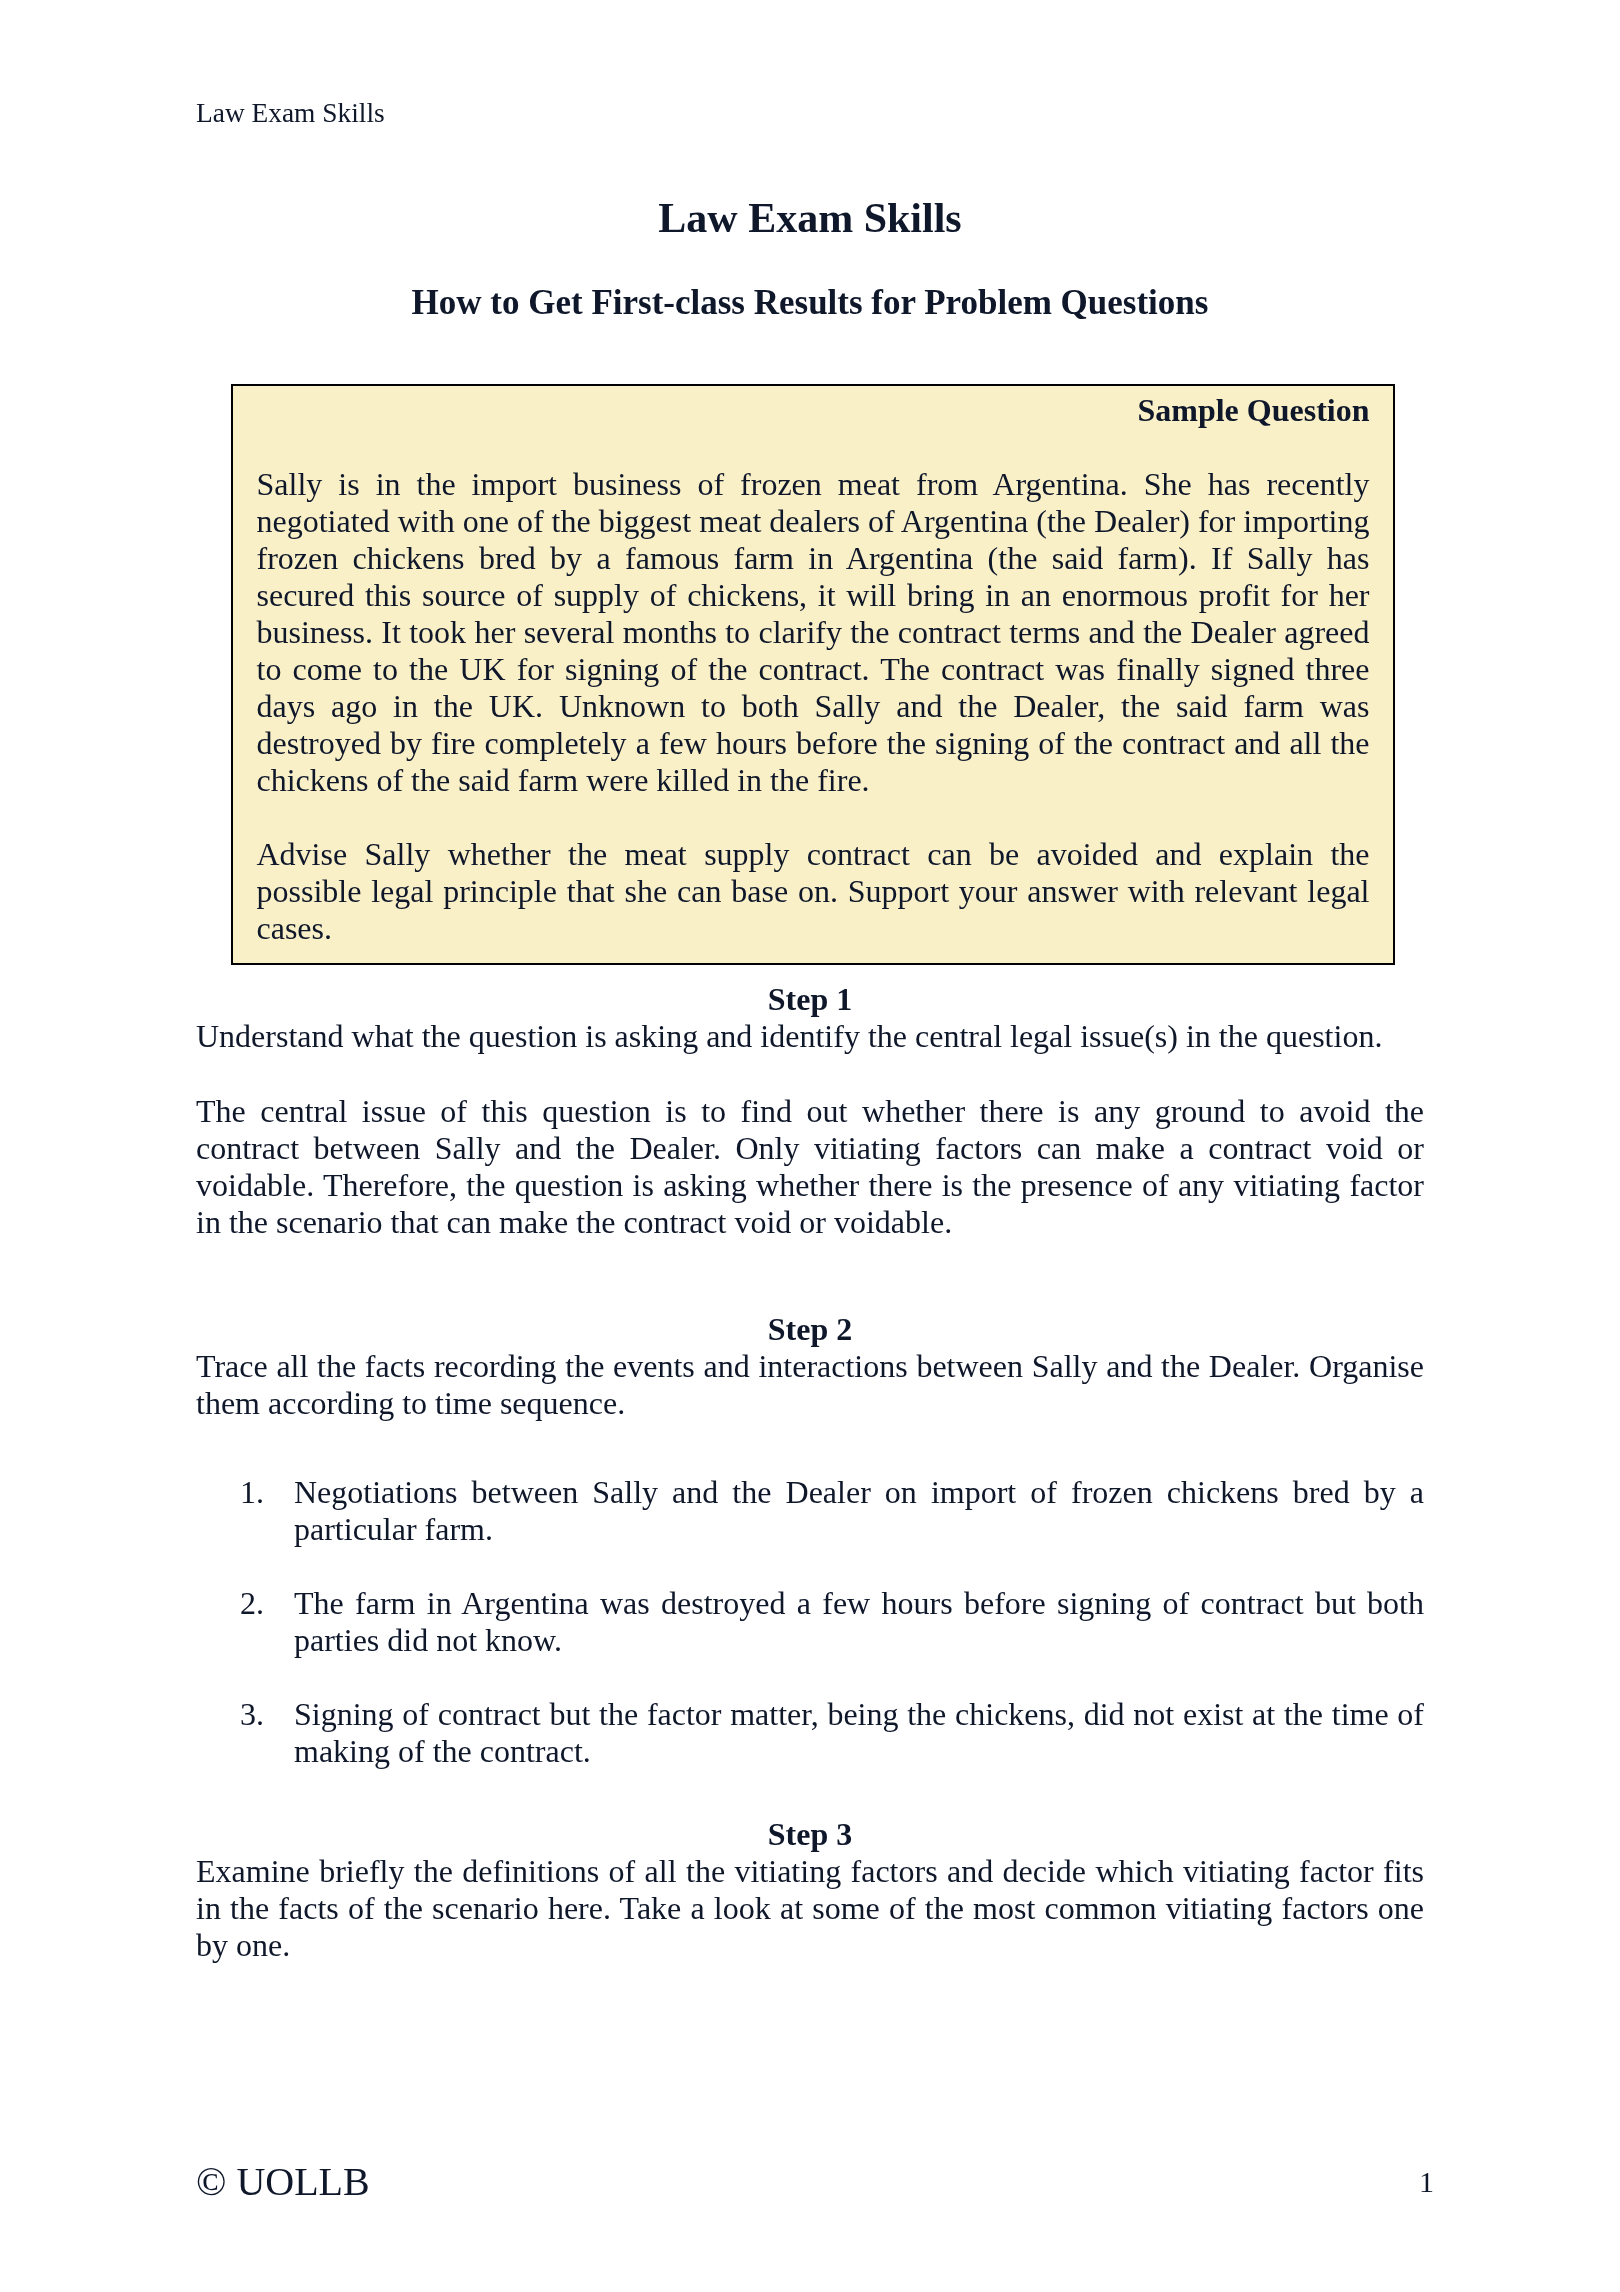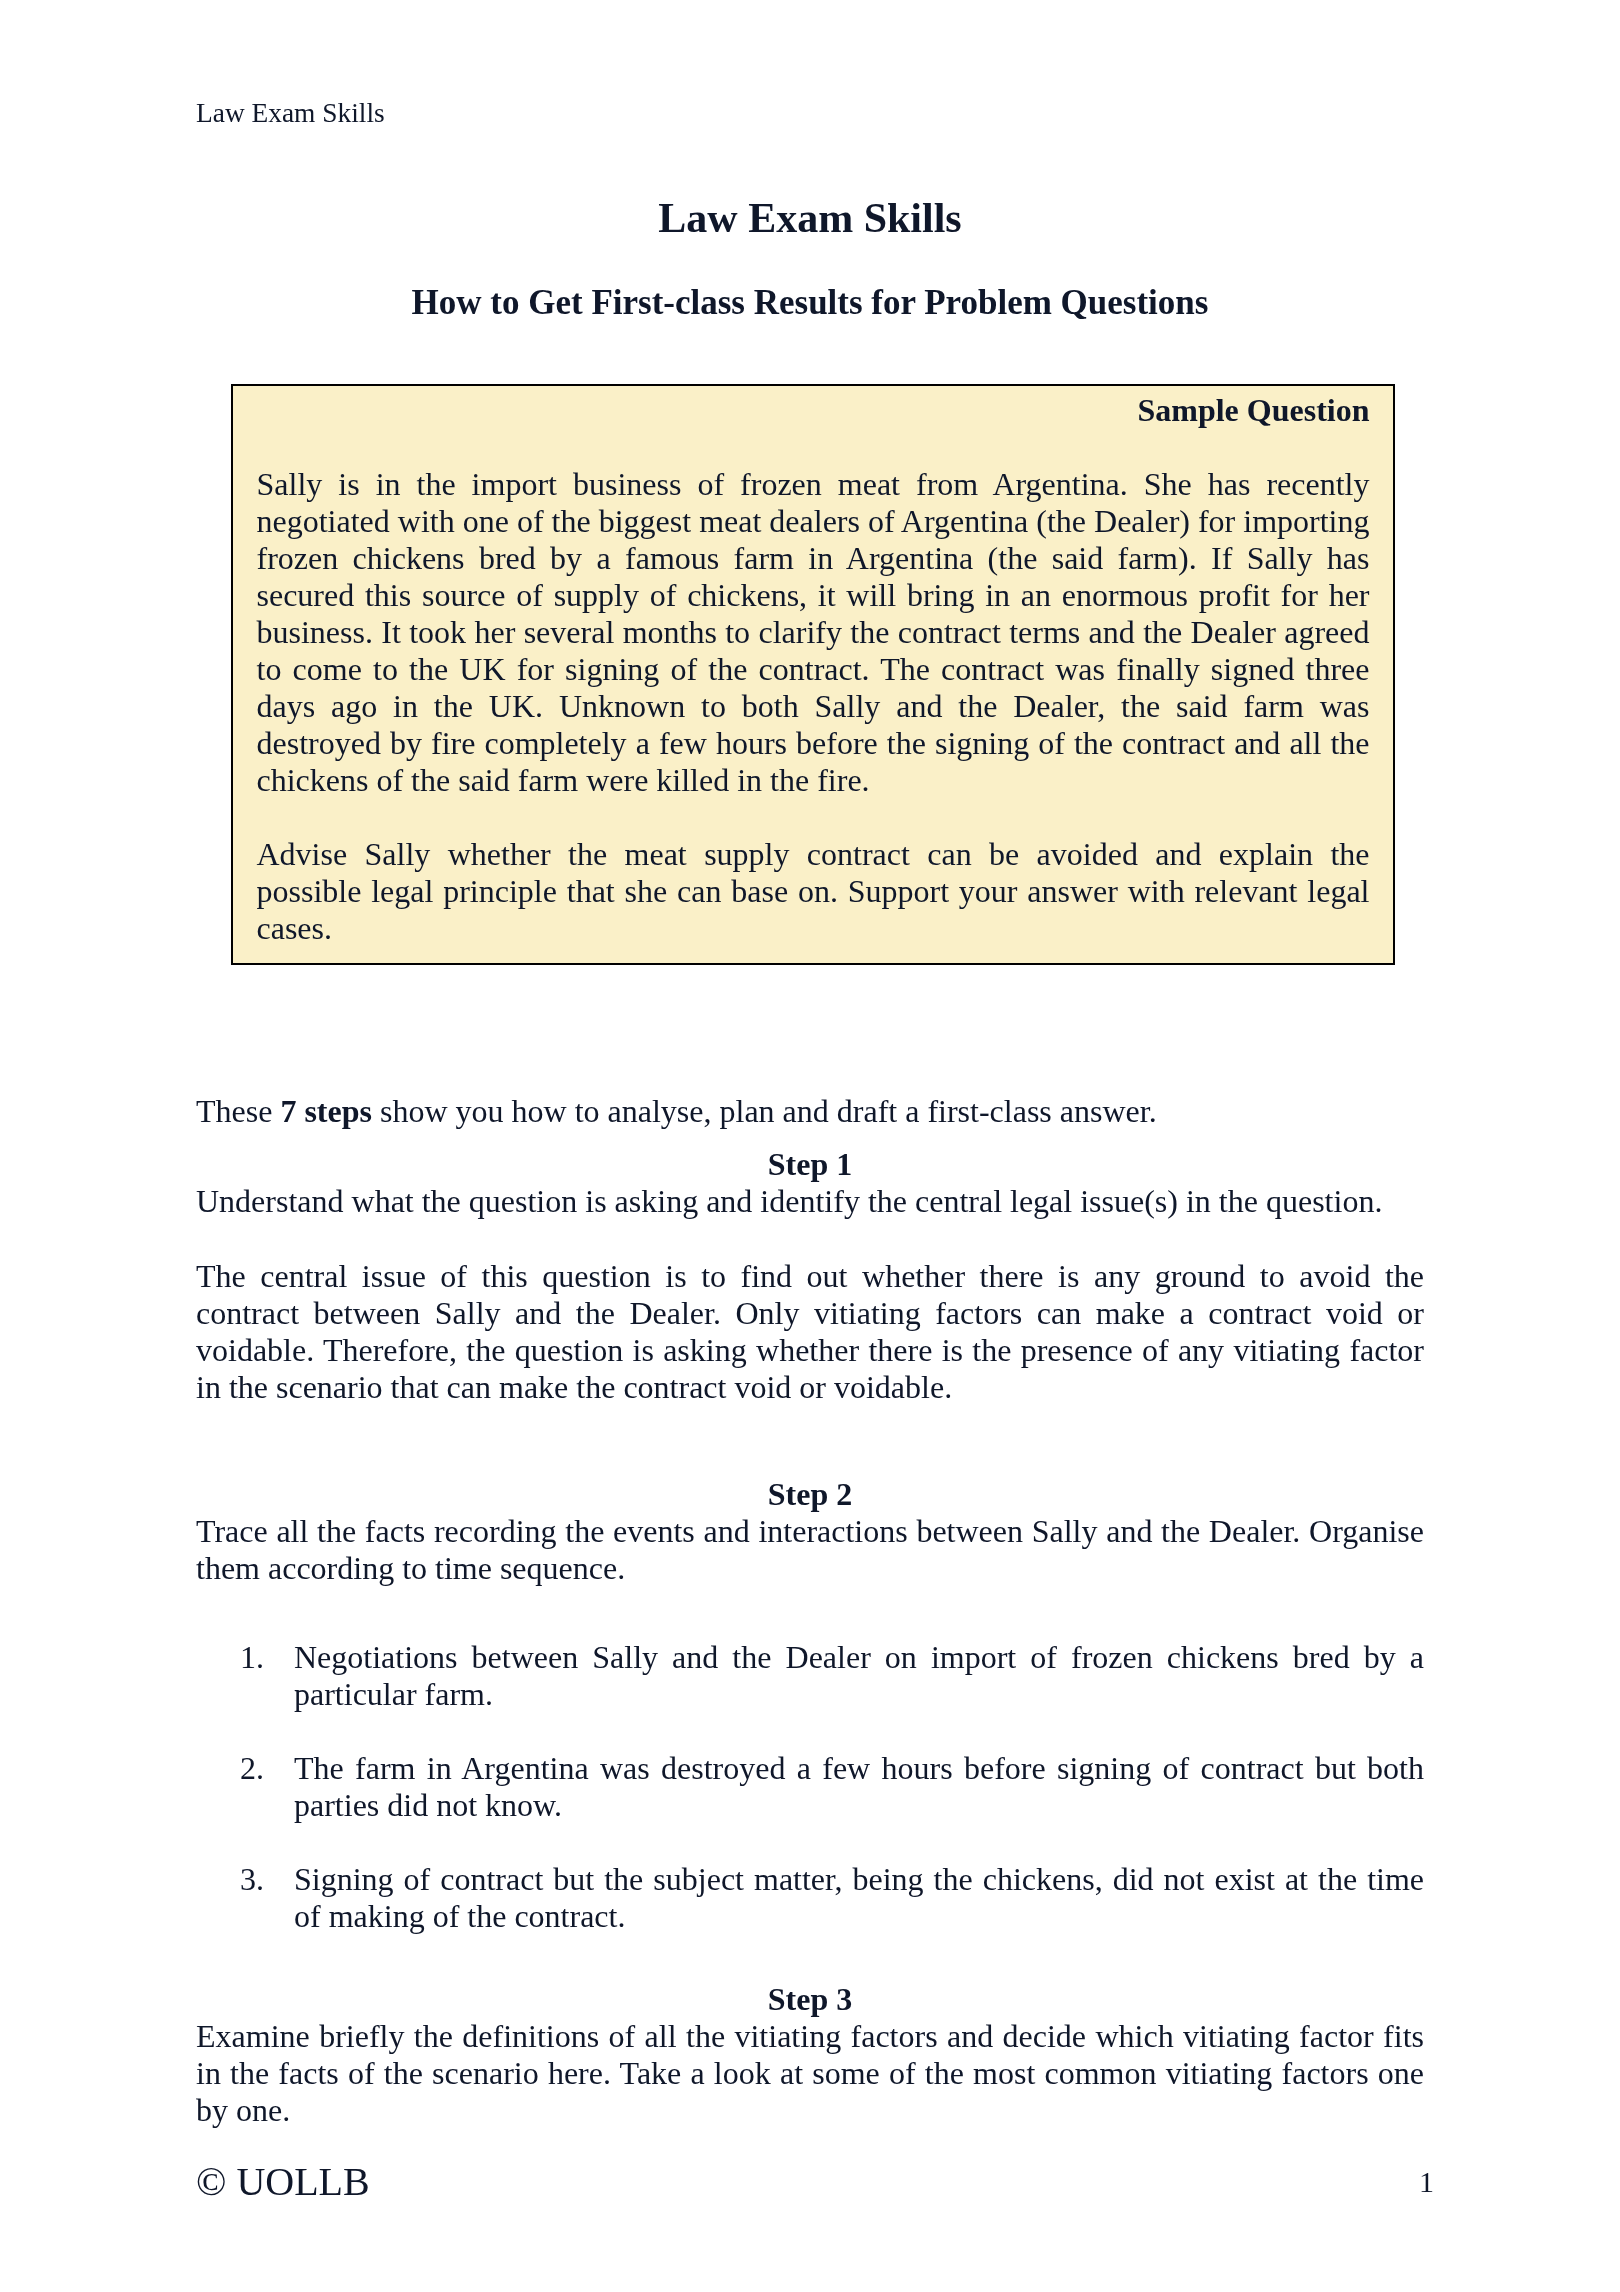--- a/index.html
+++ b/index.html
@@ -113,21 +113,20 @@
     <h1 class="doc-title">Law Exam Skills</h1>
 
     <h2 class="doc-subtitle">How to Get First-class Results for Problem Questions</h2>
 
     <div class="sample-box">
       <div class="box-title">Sample Question</div>
       <p class="box-para">Sally is in the import business of frozen meat from Argentina. She has recently negotiated with one of the biggest meat dealers of Argentina (the Dealer) for importing frozen chickens bred by a famous farm in Argentina (the said farm). If Sally has secured this source of supply of chickens, it will bring in an enormous profit for her business. It took her several months to clarify the contract terms and the Dealer agreed to come to the UK for signing of the contract. The contract was finally signed three days ago in the UK. Unknown to both Sally and the Dealer, the said farm was destroyed by fire completely a few hours before the signing of the contract and all the chickens of the said farm were killed in the fire.</p>
       <p class="box-para">Advise Sally whether the meat supply contract can be avoided and explain the possible legal principle that she can base on. Support your answer with relevant legal cases.</p>
     </div>
 
-    <p class="body-text intro-line"><span>These </span><b>7 steps</b><span> show you how to analyse, plan and draft a first-class answer.</span></p>
 
     <div class="body-text step-block-1">
       <div class="step-label">Step 1</div>
       <p class="step-desc">Understand what the question is asking and identify the central legal issue(s) in the question.</p>
     </div>
 
     <p class="body-text analysis-para">The central issue of this question is to find out whether there is any ground to avoid the contract between Sally and the Dealer. Only vitiating factors can make a contract void or voidable. Therefore, the question is asking whether there is the presence of any vitiating factor in the scenario that can make the contract void or voidable.</p>
 
     <div class="body-text step-block-2">
       <div class="step-label">Step 2</div>
@@ -139,21 +138,21 @@
       <span class="list-text">Negotiations between Sally and the Dealer on import of frozen chickens bred by a particular farm.</span>
     </div>
 
     <div class="body-text list-item">
       <span class="list-num">2.</span>
       <span class="list-text">The farm in Argentina was destroyed a few hours before signing of contract but both parties did not know.</span>
     </div>
 
     <div class="body-text list-item">
       <span class="list-num">3.</span>
-      <span class="list-text">Signing of contract but the subject matter, being the chickens, did not exist at the time of making of the contract.</span>
+      <span class="list-text">Signing of contract but the factor matter, being the chickens, did not exist at the time of making of the contract.</span>
     </div>
 
     <div class="body-text step-block-3">
       <div class="step-label">Step 3</div>
       <p class="step-desc">Examine briefly the definitions of all the vitiating factors and decide which vitiating factor fits in the facts of the scenario here. Take a look at some of the most common vitiating factors one by one.</p>
     </div>
 
   </div>
 
   <div class="footer-left">© UOLLB</div>

